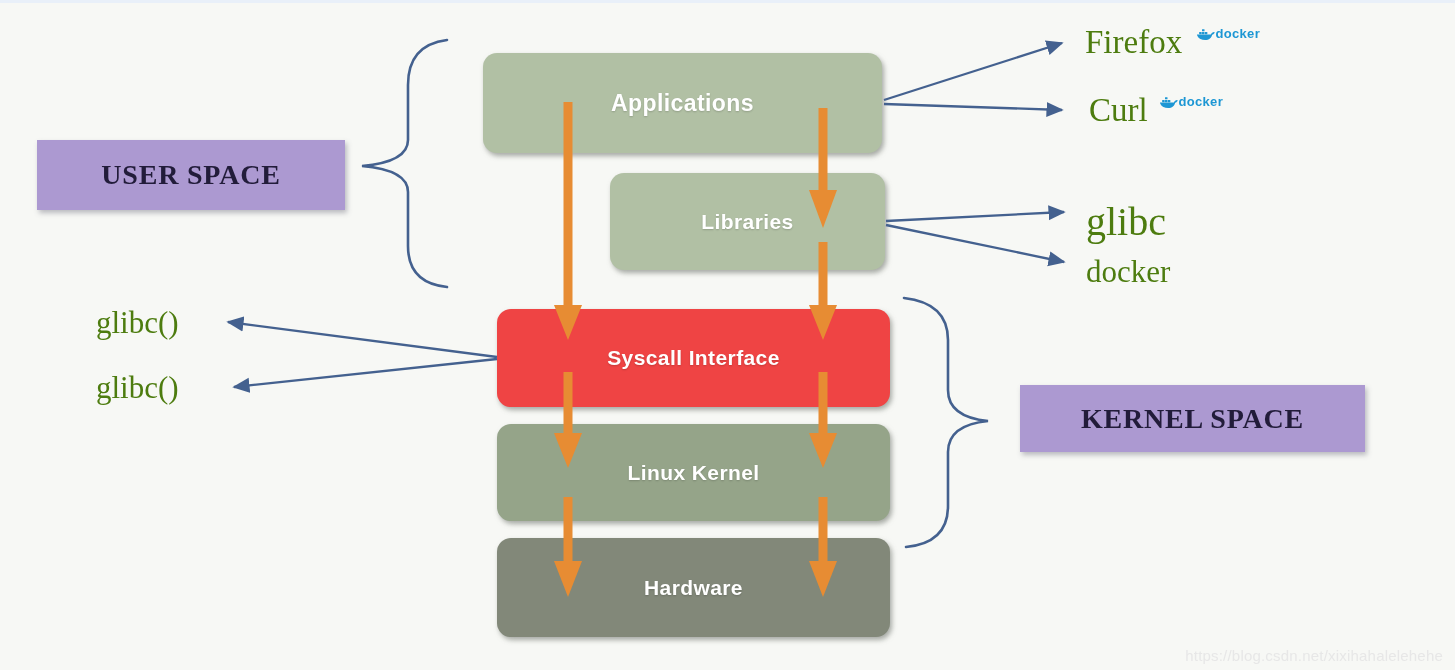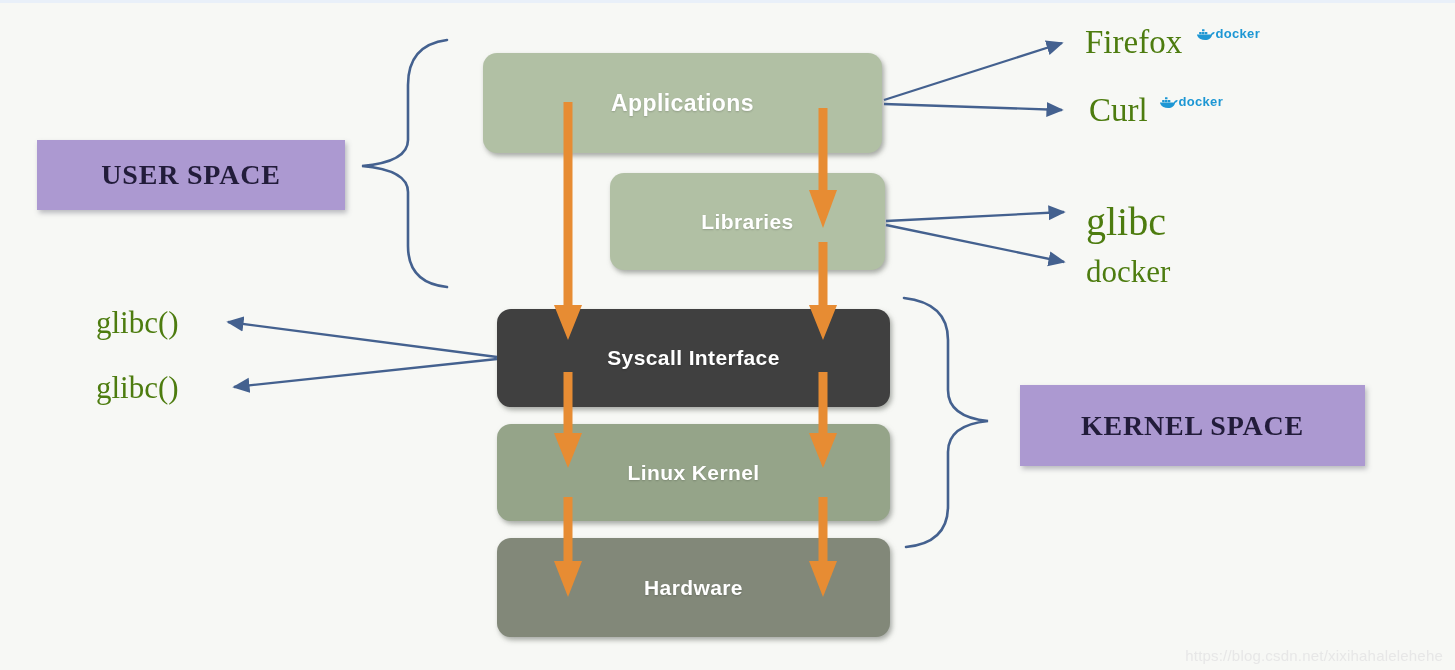--- a/index.html
+++ b/index.html
@@ -30,40 +30,40 @@
     color: #ffffff;
     font-weight: bold;
     font-size: 21px;
     letter-spacing: 0.4px;
     text-shadow: 0 1px 2px rgba(0,0,0,0.18);
   }
 
   #box-applications { left: 483px; top: 53px;  width: 399px; height: 100px; background: #b1c0a4; }
   #box-applications .layer-label { font-size: 23px; }
   #box-libraries    { left: 610px; top: 173px; width: 275px; height: 97px;  background: #b1c0a4; }
-  #box-syscall      { left: 497px; top: 309px; width: 393px; height: 98px;  background: #404040; }
+  #box-syscall      { left: 497px; top: 309px; width: 393px; height: 98px;  background: #ef4444; }
   #box-kernel       { left: 497px; top: 424px; width: 393px; height: 97px;  background: #95a489; }
   #box-hardware     { left: 497px; top: 538px; width: 393px; height: 99px;  background: #828879; }
 
   
   .space-box {
     position: absolute;
     display: flex; align-items: center; justify-content: center;
     background: #ac99d1;
     box-shadow: 2px 3px 5px rgba(110,110,125,0.45);
   }
   .space-box .space-label {
     font-family: "Liberation Serif", serif;
     font-weight: bold;
     font-size: 28px;
     letter-spacing: 0.8px;
     color: #221c3a;
   }
   #box-user-space   { left: 37px;   top: 140px; width: 308px; height: 70px; }
-  #box-kernel-space { left: 1020px; top: 385px; width: 345px; height: 81px; }
+  #box-kernel-space { left: 1020px; top: 385px; width: 345px; height: 67px; }
 
   
   .side-label {
     position: absolute;
     font-family: "Liberation Serif", serif;
     color: #4d7c0f;
     white-space: nowrap;
     line-height: 1;
   }
   #label-firefox { left: 1085px; top: 26px;  font-size: 33px; }

